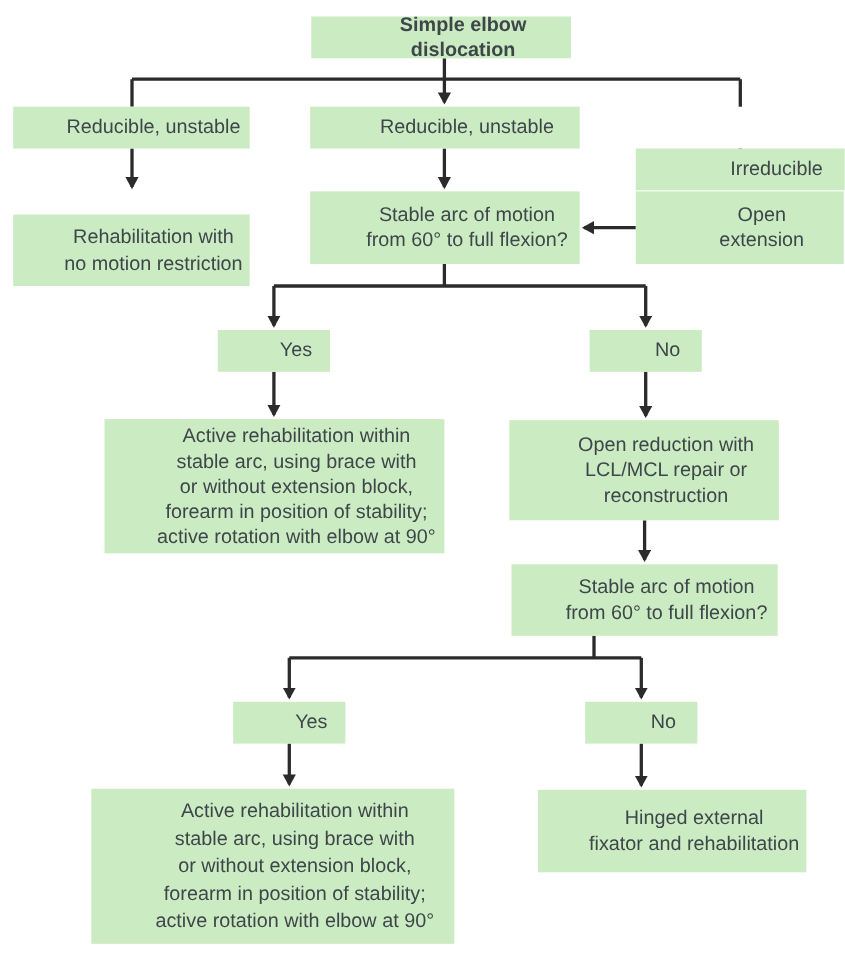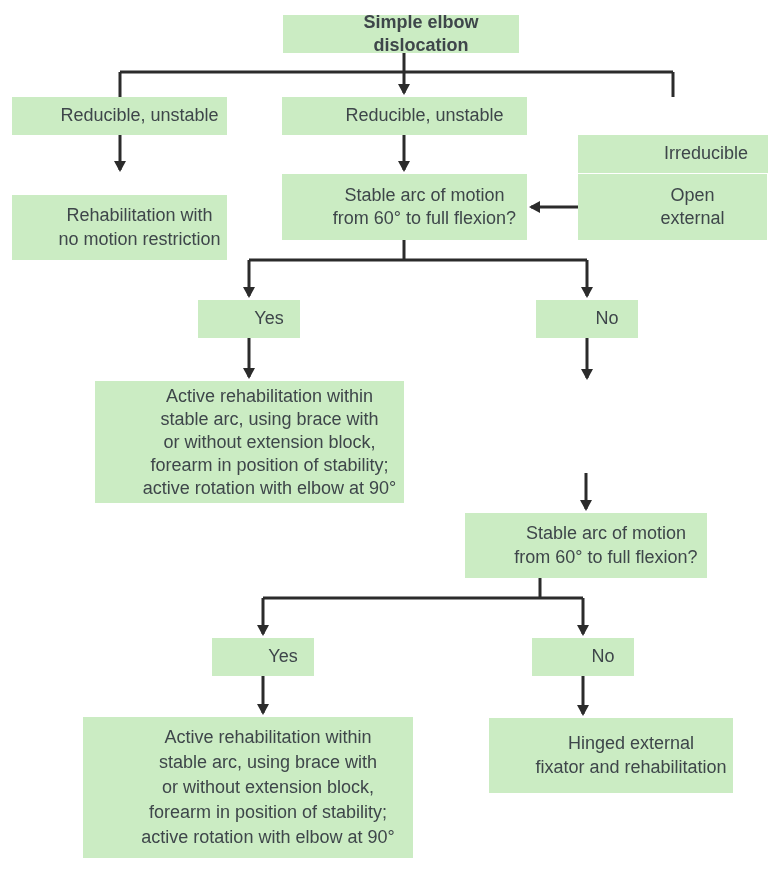--- a/index.html
+++ b/index.html
@@ -107,28 +107,31 @@
 
   <div class="node" id="n-root">Simple elbow dislocation</div>
   <div class="node" id="n-b1l">Reducible, unstable</div>
   <div class="node" id="n-b1m">Reducible, unstable</div>
   <div class="node" id="n-b1r">Irreducible</div>
   <div class="node" id="n-rehab">Rehabilitation with
 no motion restriction</div>
   <div class="node" id="n-arc1">Stable arc of motion
 from 60° to full flexion?</div>
   <div class="node" id="n-openred">Open
-external</div>
+extension</div>
   <div class="node" id="n-yes1">Yes</div>
   <div class="node" id="n-no1">No</div>
   <div class="node" id="n-big1">Active rehabilitation within
 stable arc, using brace with
 or without extension block,
 forearm in position of stability;
 active rotation with elbow at 90°</div>
+  <div class="node" id="n-lcl">Open reduction with
+LCL/MCL repair or
+reconstruction</div>
   <div class="node" id="n-arc2">Stable arc of motion
 from 60° to full flexion?</div>
   <div class="node" id="n-yes2">Yes</div>
   <div class="node" id="n-no2">No</div>
   <div class="node" id="n-big2">Active rehabilitation within
 stable arc, using brace with
 or without extension block,
 forearm in position of stability;
 active rotation with elbow at 90°</div>
   <div class="node" id="n-hinged">Hinged external

